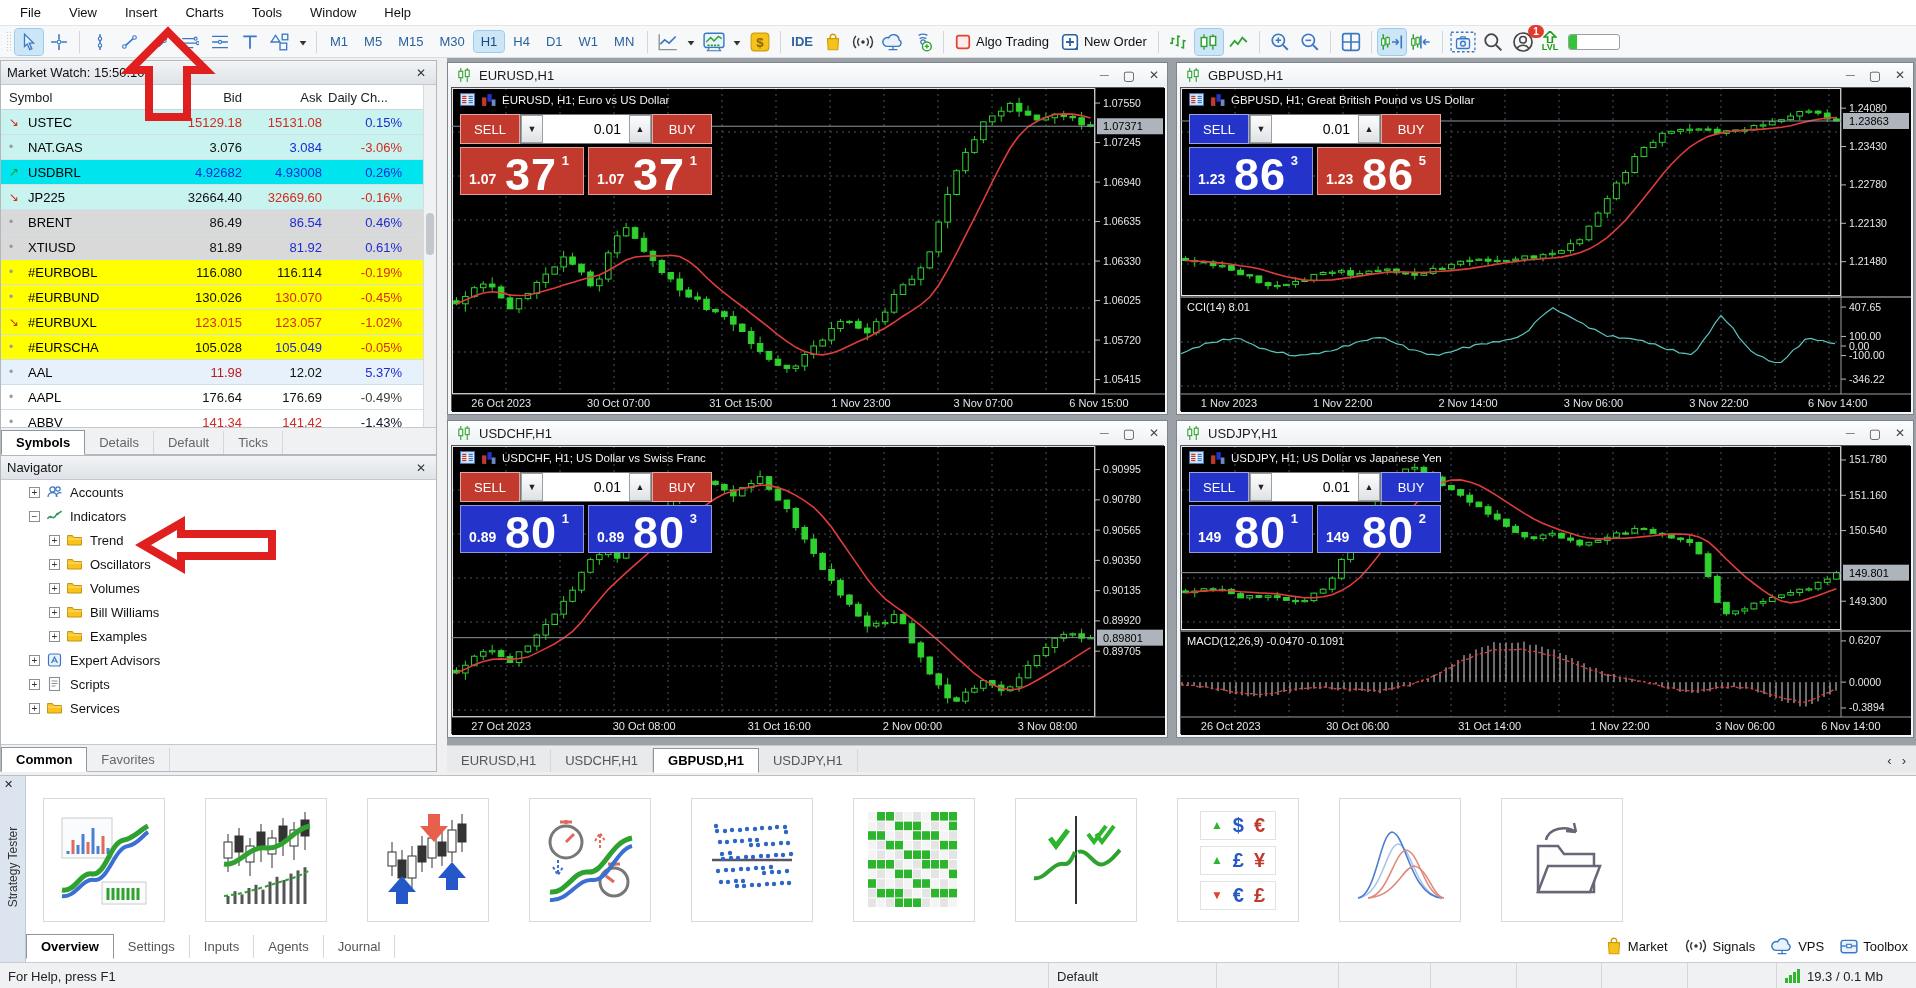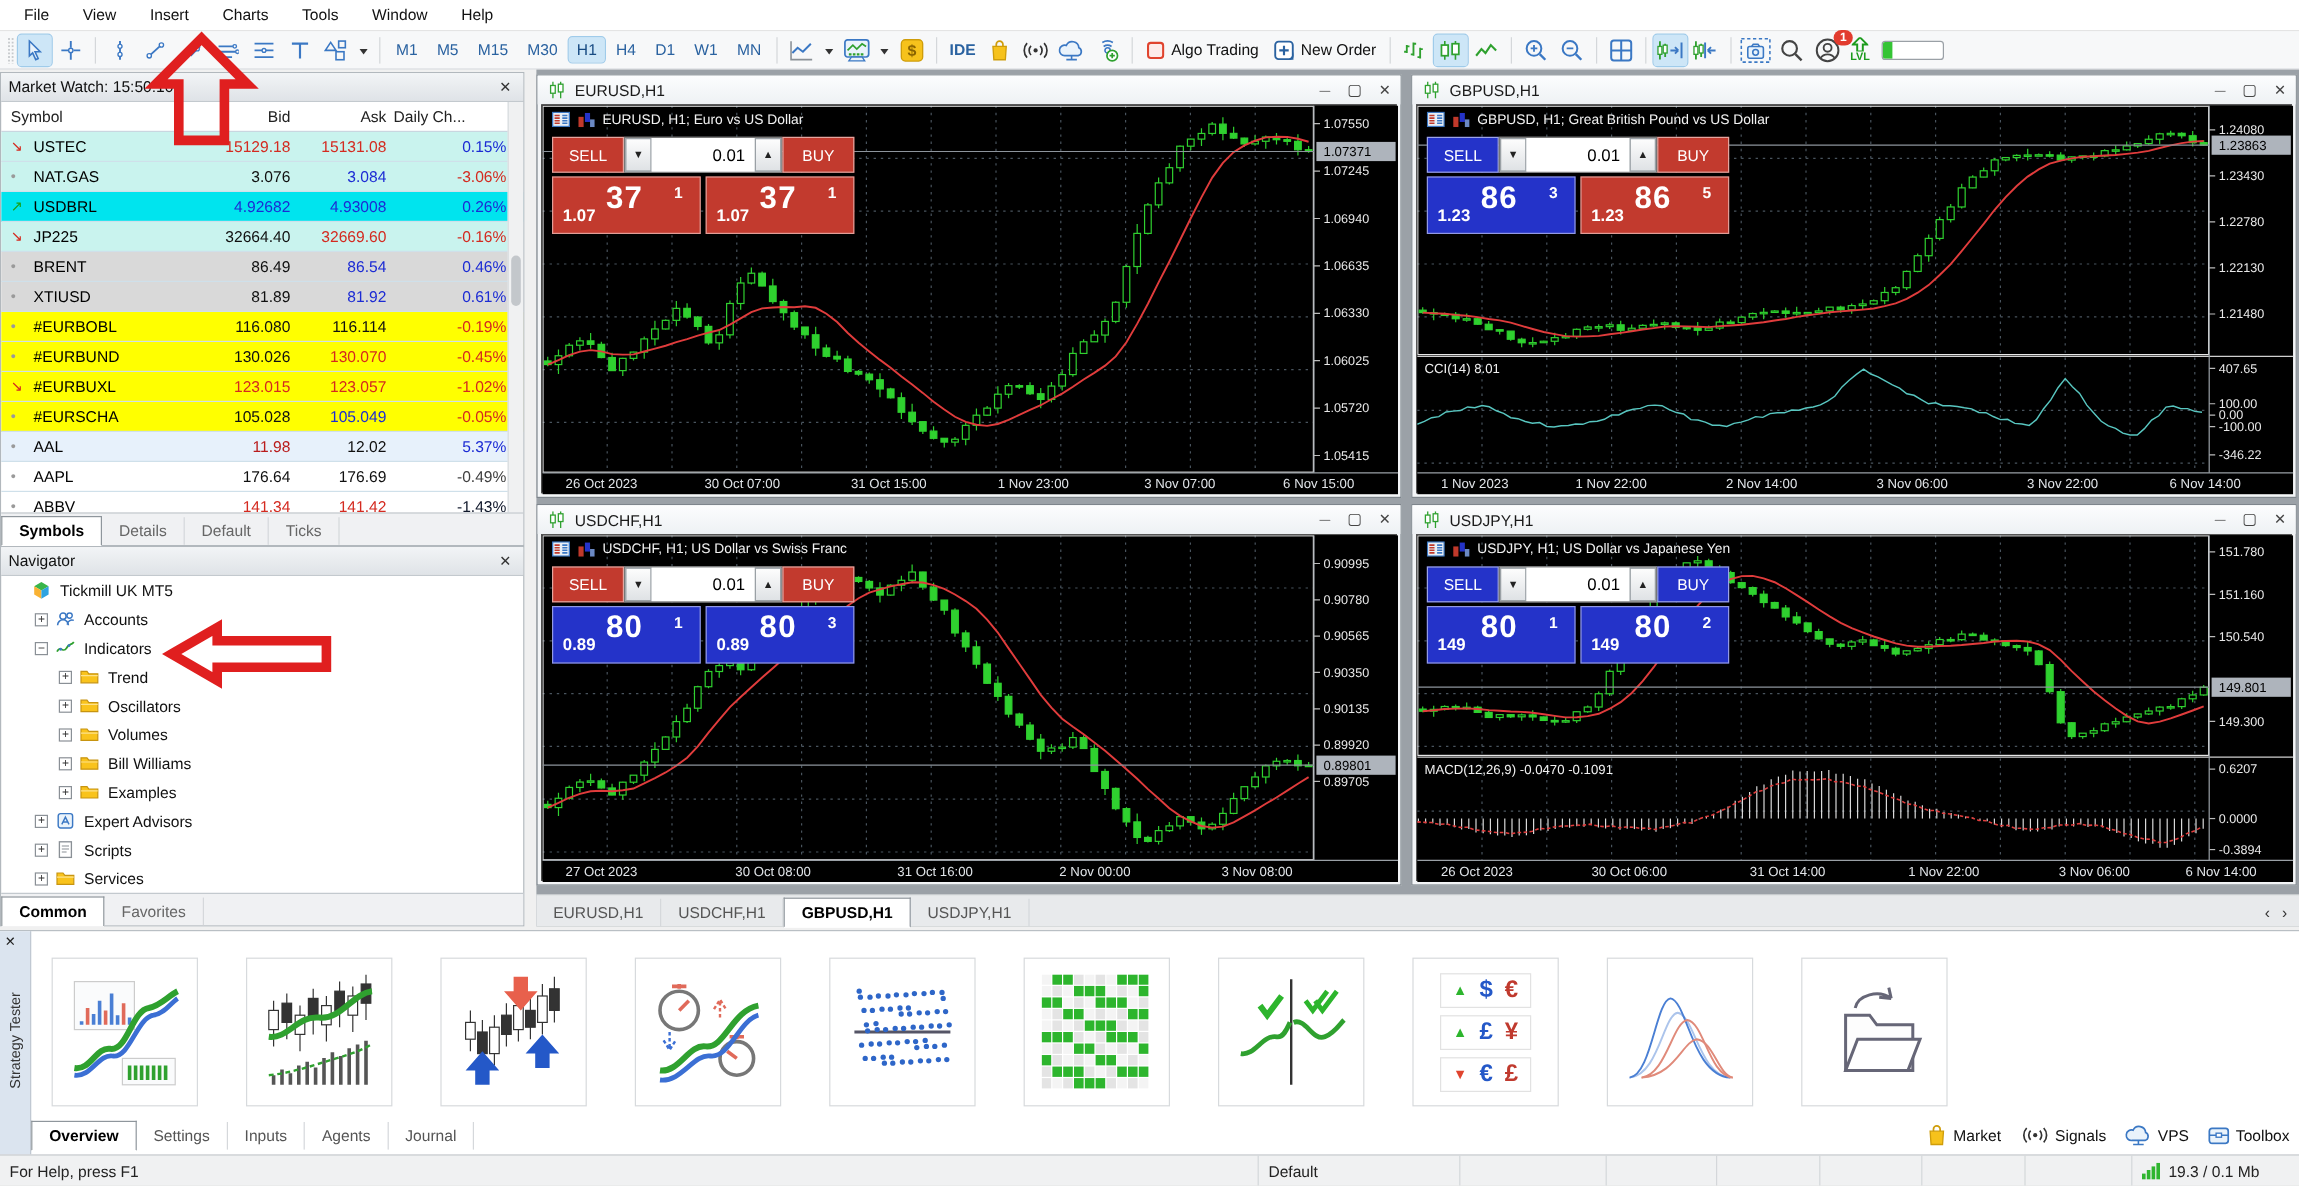--- a/index.html
+++ b/index.html
@@ -31,21 +31,21 @@
   .panel-title { height:24px; background:linear-gradient(#f2f4f6,#dfe3e7); border-bottom:1px solid #c3c9ce; display:flex; align-items:center; padding:0 6px; font-size:13px; color:#111; }
   .panel-close { margin-left:auto; font-size:12px; color:#333; padding:0 4px; }
 
   #market-watch { left:0; top:60px; width:437px; height:395px; }
   #mw-table { position:absolute; left:0; top:24px; right:0; bottom:27px; overflow:hidden; font-size:13px; }
   .mw-head { display:flex; height:25px; border-bottom:1px solid #c9d6e0; color:#222; align-items:center; }
   .mw-row { display:flex; height:25px; border-bottom:1px solid #cfe0ea; align-items:center; }
   .mw-c0 { width:155px; padding-left:8px; display:flex; align-items:center; gap:7px; }
   .mw-c1 { width:92px; text-align:right; padding-right:6px; }
   .mw-c2 { width:80px; text-align:right; padding-right:6px; }
-  .mw-c3 { width:94px; text-align:right; padding-right:0; }
+  .mw-c3 { width:94px; text-align:right; padding-right:20px; }
   .mw-scroll { position:absolute; right:0; top:24px; width:13px; bottom:27px; background:#f0f1f2; border-left:1px solid #d8dbde; }
   .mw-thumb { position:absolute; left:2px; right:2px; top:128px; height:42px; background:#c3c7cb; border-radius:4px; }
   .tabbar { position:absolute; left:0; bottom:0; height:27px; right:0; background:#f0f1f3; border-top:1px solid #c3c9ce; display:flex; align-items:flex-end; font-size:13px; color:#666; }
   .tab { padding:4px 14px; border-right:1px solid #d5d8db; }
   .tab.active { background:#fff; border:1px solid #8f969c; border-bottom:1px solid #fff; color:#000; font-weight:bold; margin-bottom:-1px; }
 
   #navigator { left:0; top:455px; width:437px; height:317px; }
   #nav-tree { position:absolute; left:0; top:24px; right:0; bottom:27px; overflow:hidden; font-size:13px; color:#111; }
   .nav-row { display:flex; align-items:center; height:24px; }
   .nav-expand { width:11px; height:11px; border:1px solid #8a9096; background:#fff; font-size:10px; line-height:9px; text-align:center; color:#333; margin-right:6px; flex:none; }
@@ -61,21 +61,21 @@
   .chart-label { position:absolute; left:8px; top:5px; display:flex; align-items:center; gap:6px; color:#f2f2f2; font-size:11.5px; white-space:nowrap; }
   .oneclick { position:absolute; left:8px; top:26px; width:252px; }
   .oc-row1 { display:flex; height:30px; }
   .oc-sell,.oc-buy { width:60px; color:#fff; font-size:13px; display:flex; align-items:center; justify-content:center; border:1px solid rgba(255,255,255,.55); }
   .oc-spin { flex:1; display:flex; border:1px solid #777; background:#cfd3d6; }
   .oc-arrow { width:22px; display:flex; align-items:center; justify-content:center; font-size:9px; color:#222; background:linear-gradient(#fdfdfd,#dfe2e5); border:1px solid #9aa0a5; }
   .oc-lot { flex:1; background:#fff; color:#000; font-size:14px; display:flex; align-items:center; justify-content:flex-end; padding-right:8px; }
   .oc-row2 { display:flex; gap:4px; margin-top:3px; }
   .oc-price { width:124px; height:48px; color:#fff; position:relative; border:1px solid rgba(255,255,255,.5); }
   .oc-small { position:absolute; left:8px; bottom:7px; font-size:14px; font-weight:bold; }
-  .oc-big { position:absolute; left:44px; top:1px; font-size:26px; font-weight:bold; letter-spacing:1px; }
+  .oc-big { position:absolute; left:44px; top:1px; font-size:45px; font-weight:bold; letter-spacing:1px; }
   .oc-sup { position:absolute; right:14px; top:5px; font-size:13px; font-weight:bold; }
 
   #chart-tabs { position:absolute; left:447px; top:745px; width:1469px; height:27px; background:#e8eaec; border-top:1px solid #c6cacd; display:flex; align-items:flex-end; font-size:13px; color:#555; }
   #chart-tabs .tab.active { background:#fff; }
   .tabscroll { margin-left:auto; display:flex; gap:10px; padding:4px 10px; color:#333; font-size:13px; }
 
   
   #tester { position:absolute; left:0; top:775px; width:1916px; height:187px; background:#fff; border-top:1px solid #b9bfc4; }
   #tester-strip { position:absolute; left:0; top:0; width:26px; height:187px; background:#dbe4ef; border-right:1px solid #c0c8d2; }
   #tester-strip .vlabel { position:absolute; left:-47px; top:84px; transform:rotate(-90deg); transform-origin:center; width:120px; font-size:12px; color:#333; text-align:center; }
@@ -488,29 +488,20 @@
         <div class="tab">Ticks</div>
       </div>
   </div>
 
   <div id="navigator" class="panel">
     <div class="panel-title">
       <span>Navigator</span>
       <span class="panel-close">✕</span>
     </div>
     <div id="nav-tree">
-        <div class="nav-row" style="padding-left: 8px;">
-          <span style="width: 17px; flex: 0 0 auto;"></span>
-          <span class="nav-icon"><svg width="17" height="16" viewBox="0 0 16 16">
-              <path d="M8 1 L14 4.5 L8 8 L2 4.5 Z" fill="#39b54a"></path>
-              <path d="M2 4.5 L8 8 V15 L2 11.5 Z" fill="#f9b233"></path>
-              <path d="M14 4.5 L8 8 V15 L14 11.5 Z" fill="#2fa3e0"></path>
-            </svg></span>
-          <span>Tickmill UK MT5</span>
-        </div>
         <div class="nav-row" style="padding-left: 28px;">
           <span class="nav-expand">+</span>
           <span class="nav-icon"><svg width="17" height="16" viewBox="0 0 16 16">
               <circle cx="6" cy="5.5" r="2.6" fill="#fff" stroke="#3b78c4" stroke-width="1.3"></circle>
               <path d="M1.5 13 a4.5 4.5 0 0 1 9 0" fill="#fff" stroke="#3b78c4" stroke-width="1.3"></path>
               <circle cx="11.5" cy="5" r="2.2" fill="#fff" stroke="#3b78c4" stroke-width="1.2"></circle>
               <path d="M9.5 12.5 a4 4 0 0 1 5.5-3.5" fill="none" stroke="#3b78c4" stroke-width="1.2"></path>
             </svg></span>
           <span>Accounts</span>
         </div>

